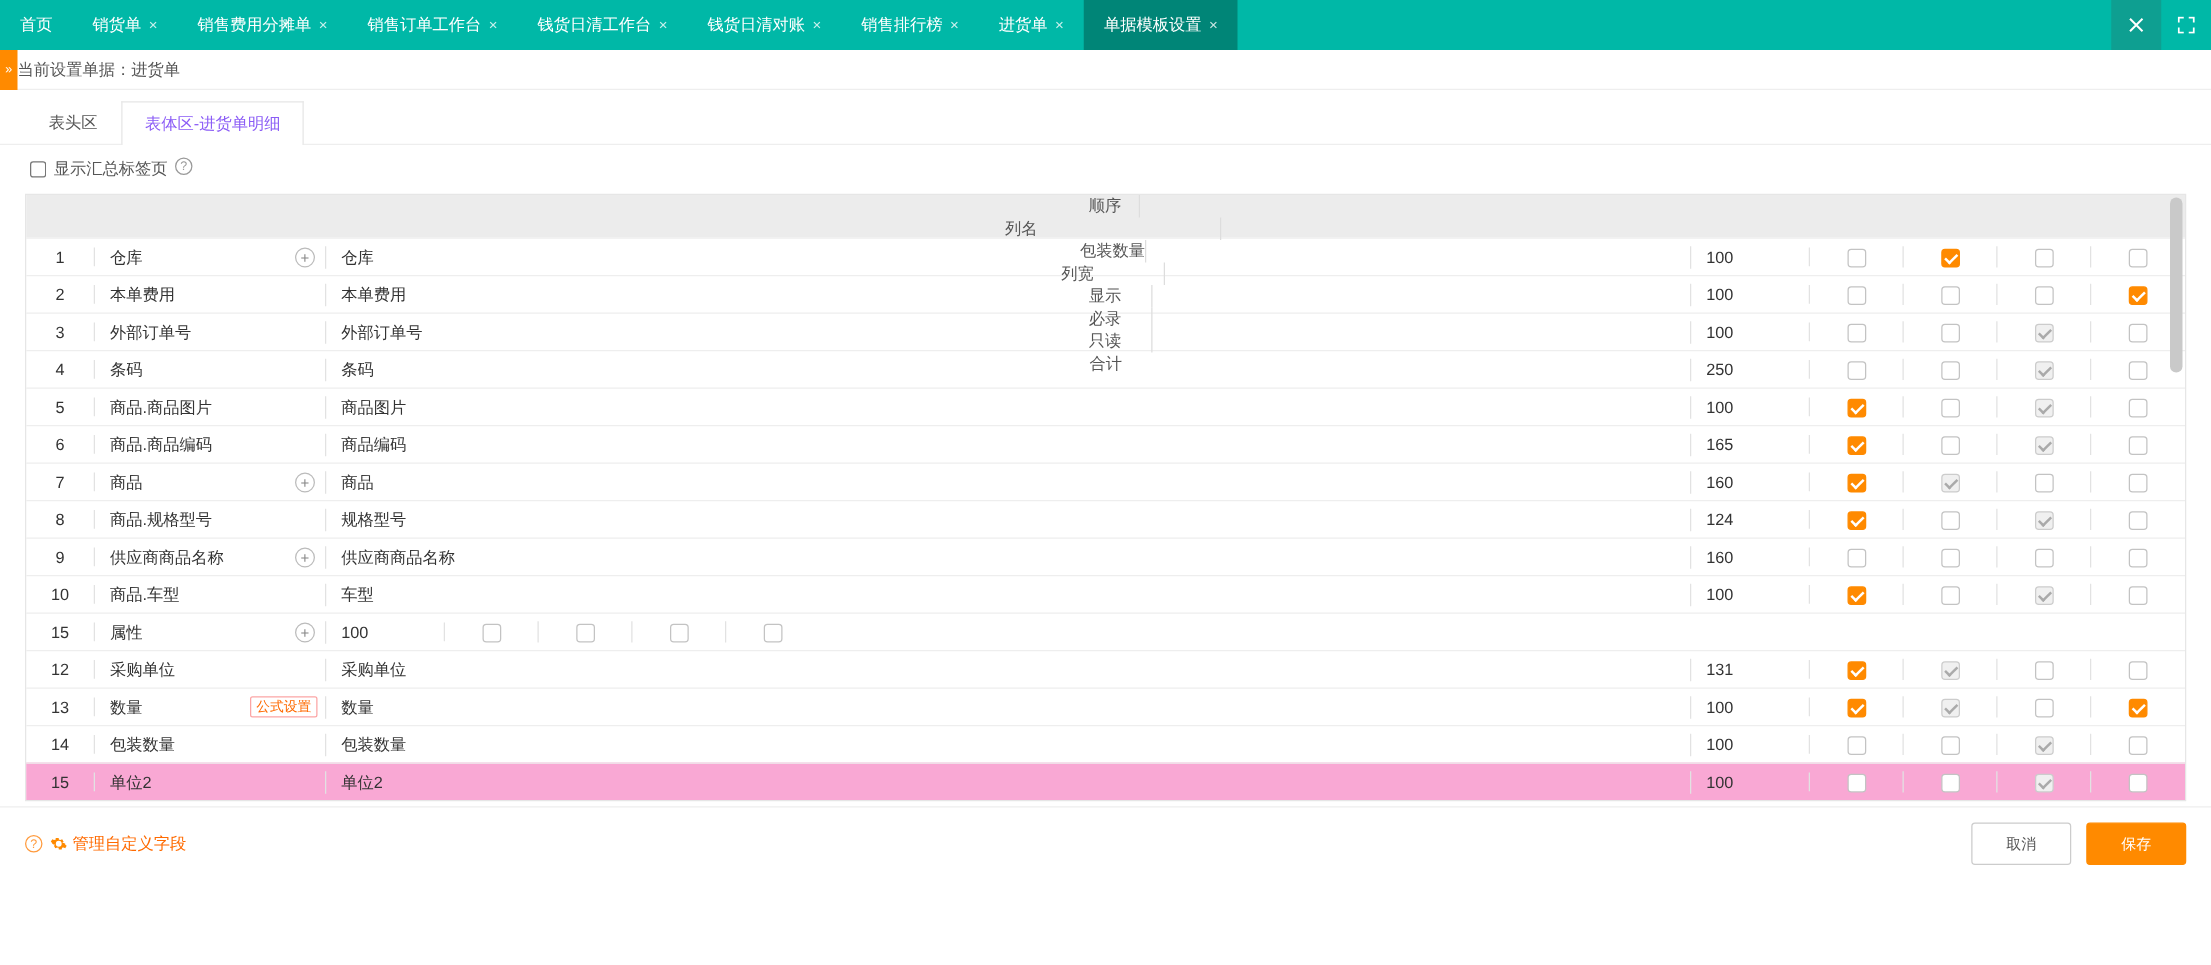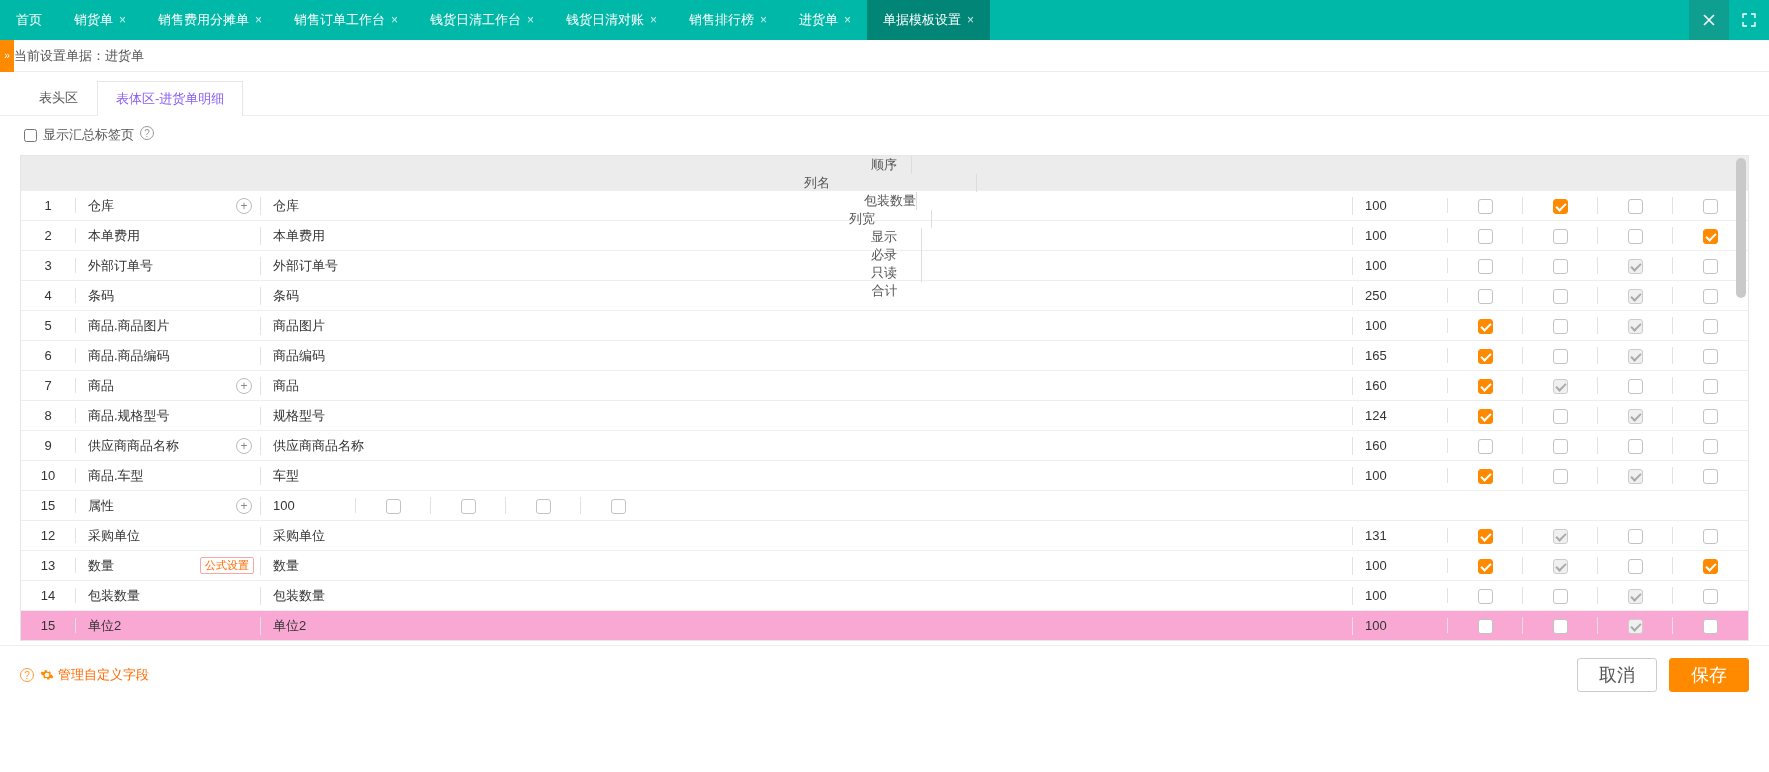--- a/index.html
+++ b/index.html
@@ -39,21 +39,21 @@
   .chk.orange::after{content:"";position:absolute;left:4px;top:1px;width:4px;height:8px;border:solid #fff;border-width:0 2px 2px 0;transform:rotate(45deg);}
   .chk.grey{background:#f0f0f0;border-color:#ccc;}
   .chk.grey::after{content:"";position:absolute;left:4px;top:1px;width:4px;height:8px;border:solid #aaa;border-width:0 2px 2px 0;transform:rotate(45deg);}
   .scroll-track{position:absolute;right:2px;top:2px;bottom:2px;width:10px;background:transparent;}
   .scroll-thumb{position:absolute;right:0;top:0;width:10px;height:140px;background:#c9c9c9;border-radius:5px;}
   .footer{display:flex;align-items:center;padding:12px 20px;border-top:1px solid #eee;margin-top:4px;}
   .footer-left{display:flex;align-items:center;color:#ff6a00;}
   .footer .q-icon{border-color:#ff9a3c;color:#ff9a3c;margin-right:6px;margin-left:0;}
   .gear{margin-right:4px;}
   .footer-right{margin-left:auto;display:flex;gap:12px;}
-  .btn{min-width:80px;height:34px;display:flex;align-items:center;justify-content:center;border-radius:3px;cursor:pointer;font-size:18px;}
+  .btn{min-width:80px;height:34px;display:flex;align-items:center;justify-content:center;border-radius:3px;cursor:pointer;font-size:12px;}
   .btn-default{border:1px solid #ccc;background:#fff;color:#555;}
   .btn-primary{background:#ff8a00;color:#fff;border:1px solid #ff8a00;}
   svg{display:block;}
 </style>
 </head>
 <body>
 
 <div class="topbar">
   <div id="tabs-holder" style="display:flex;">
       <div class="tab">

